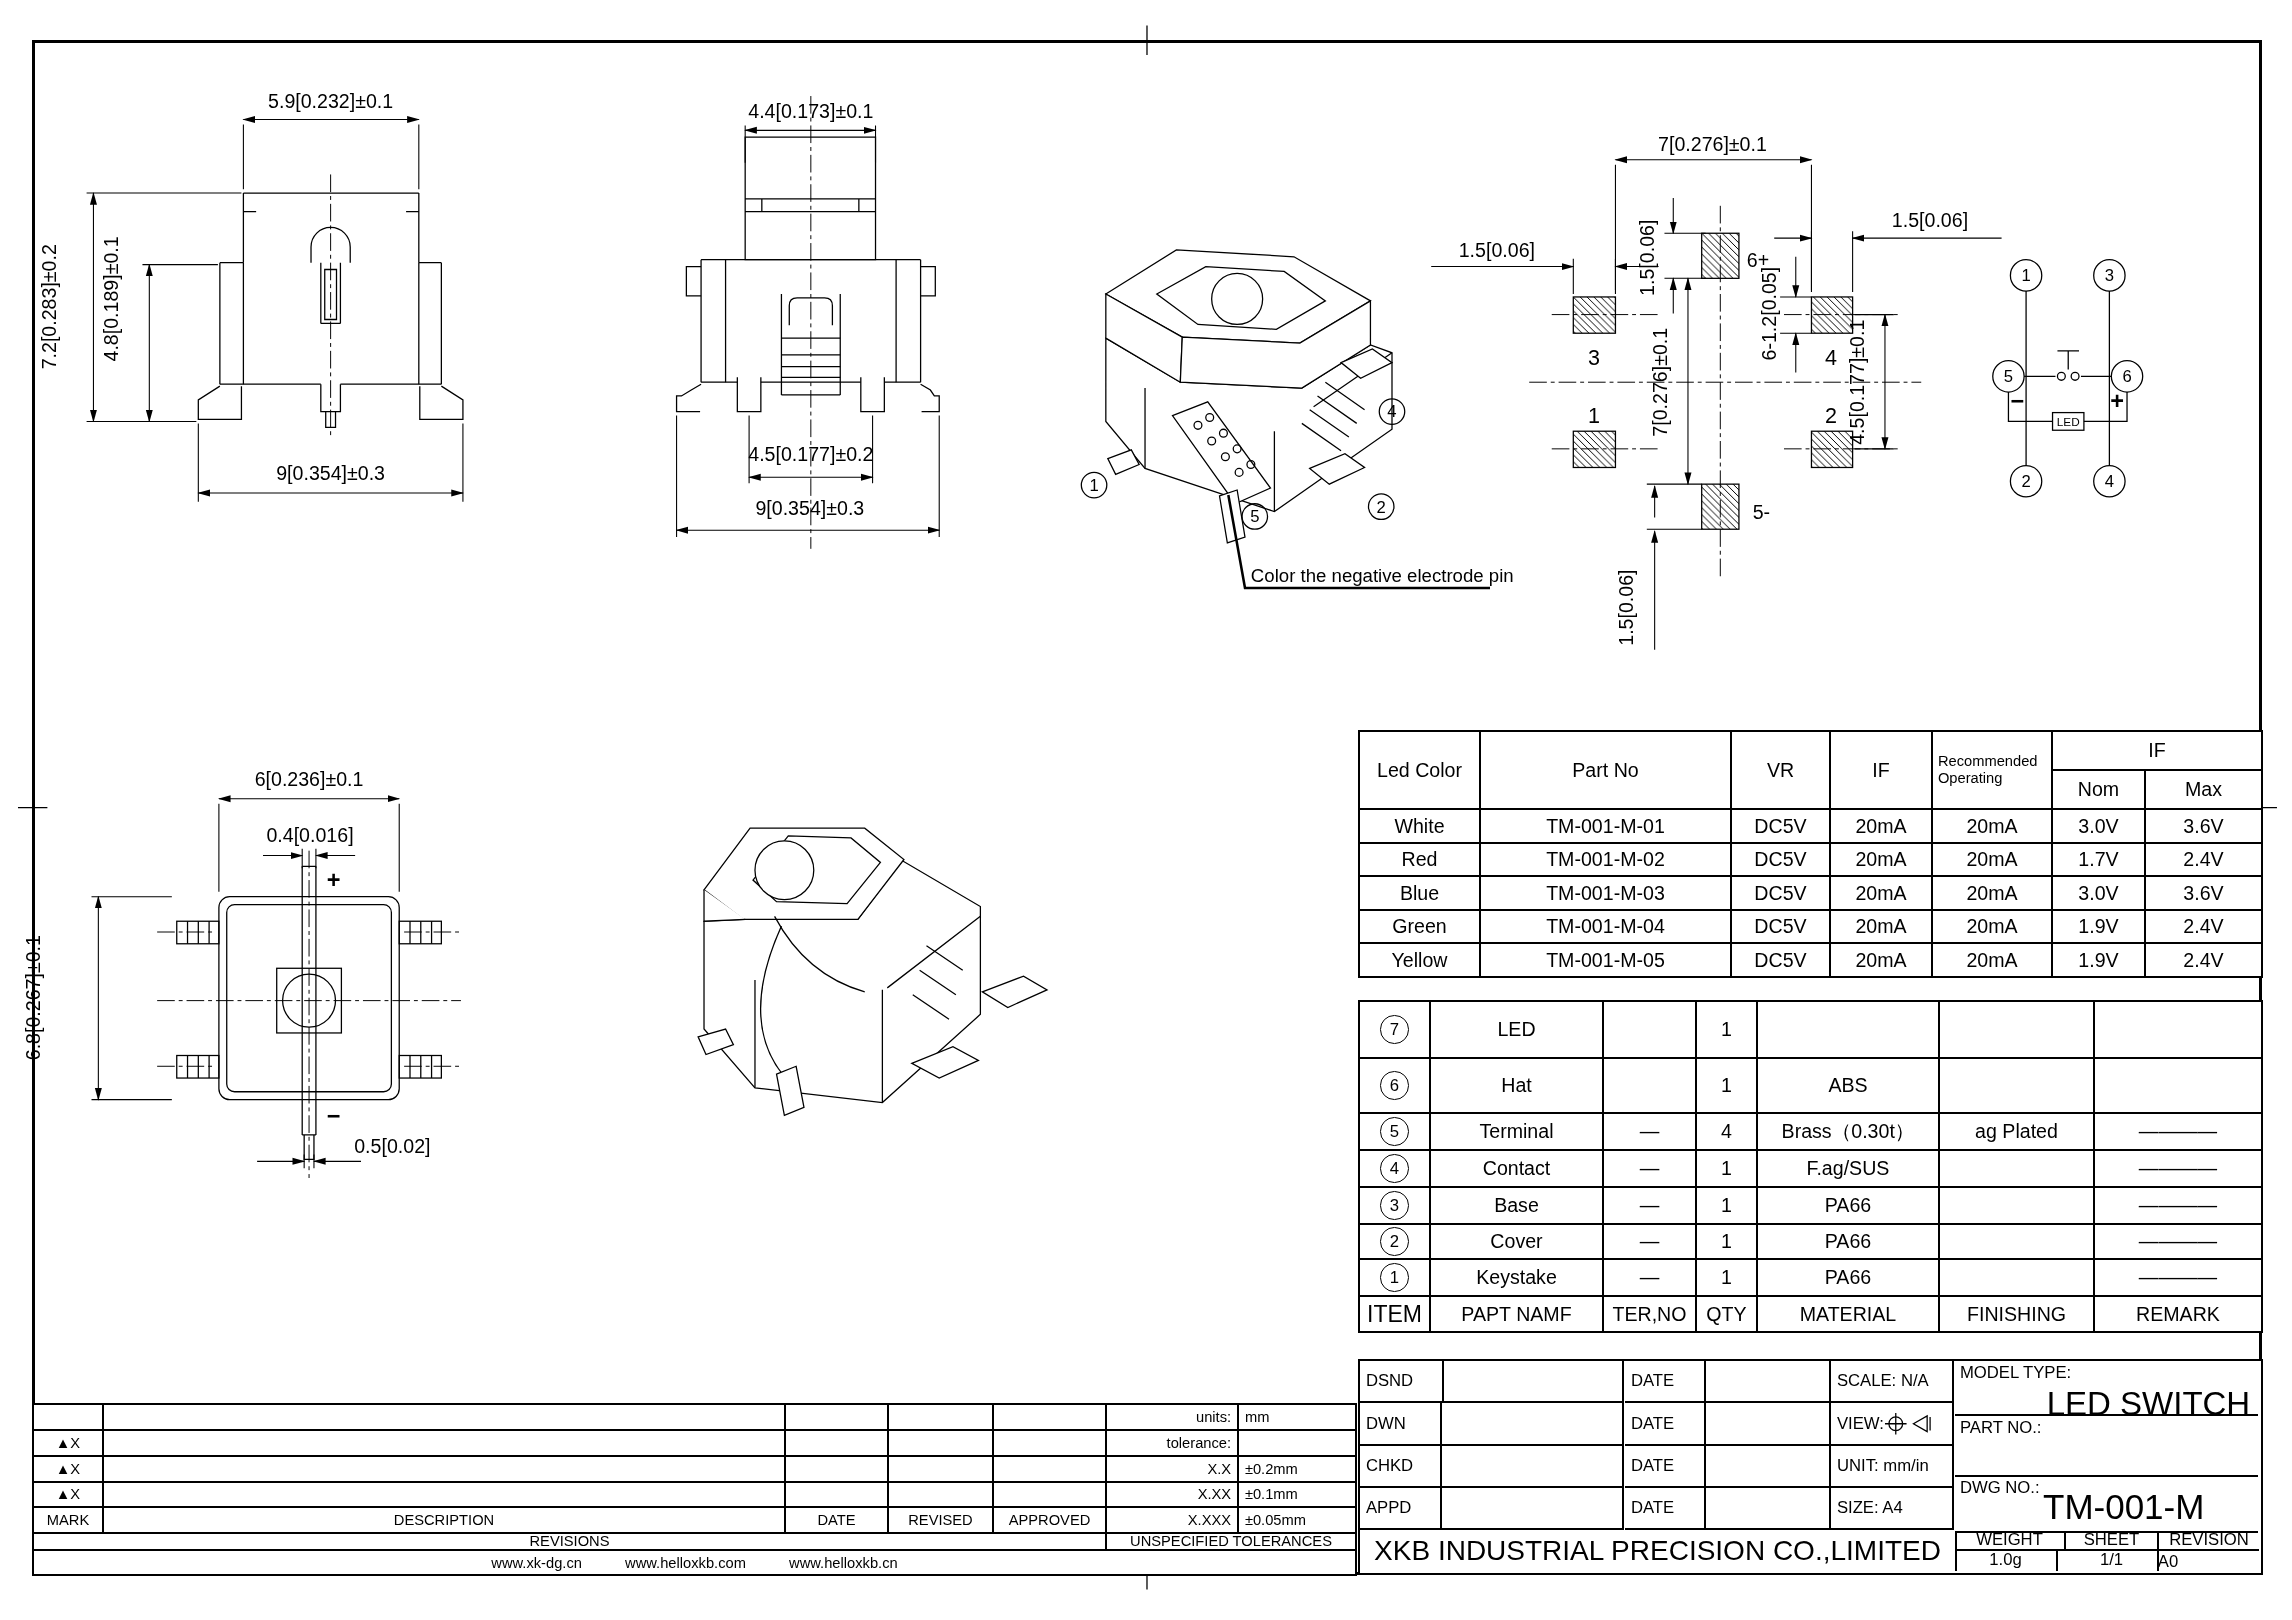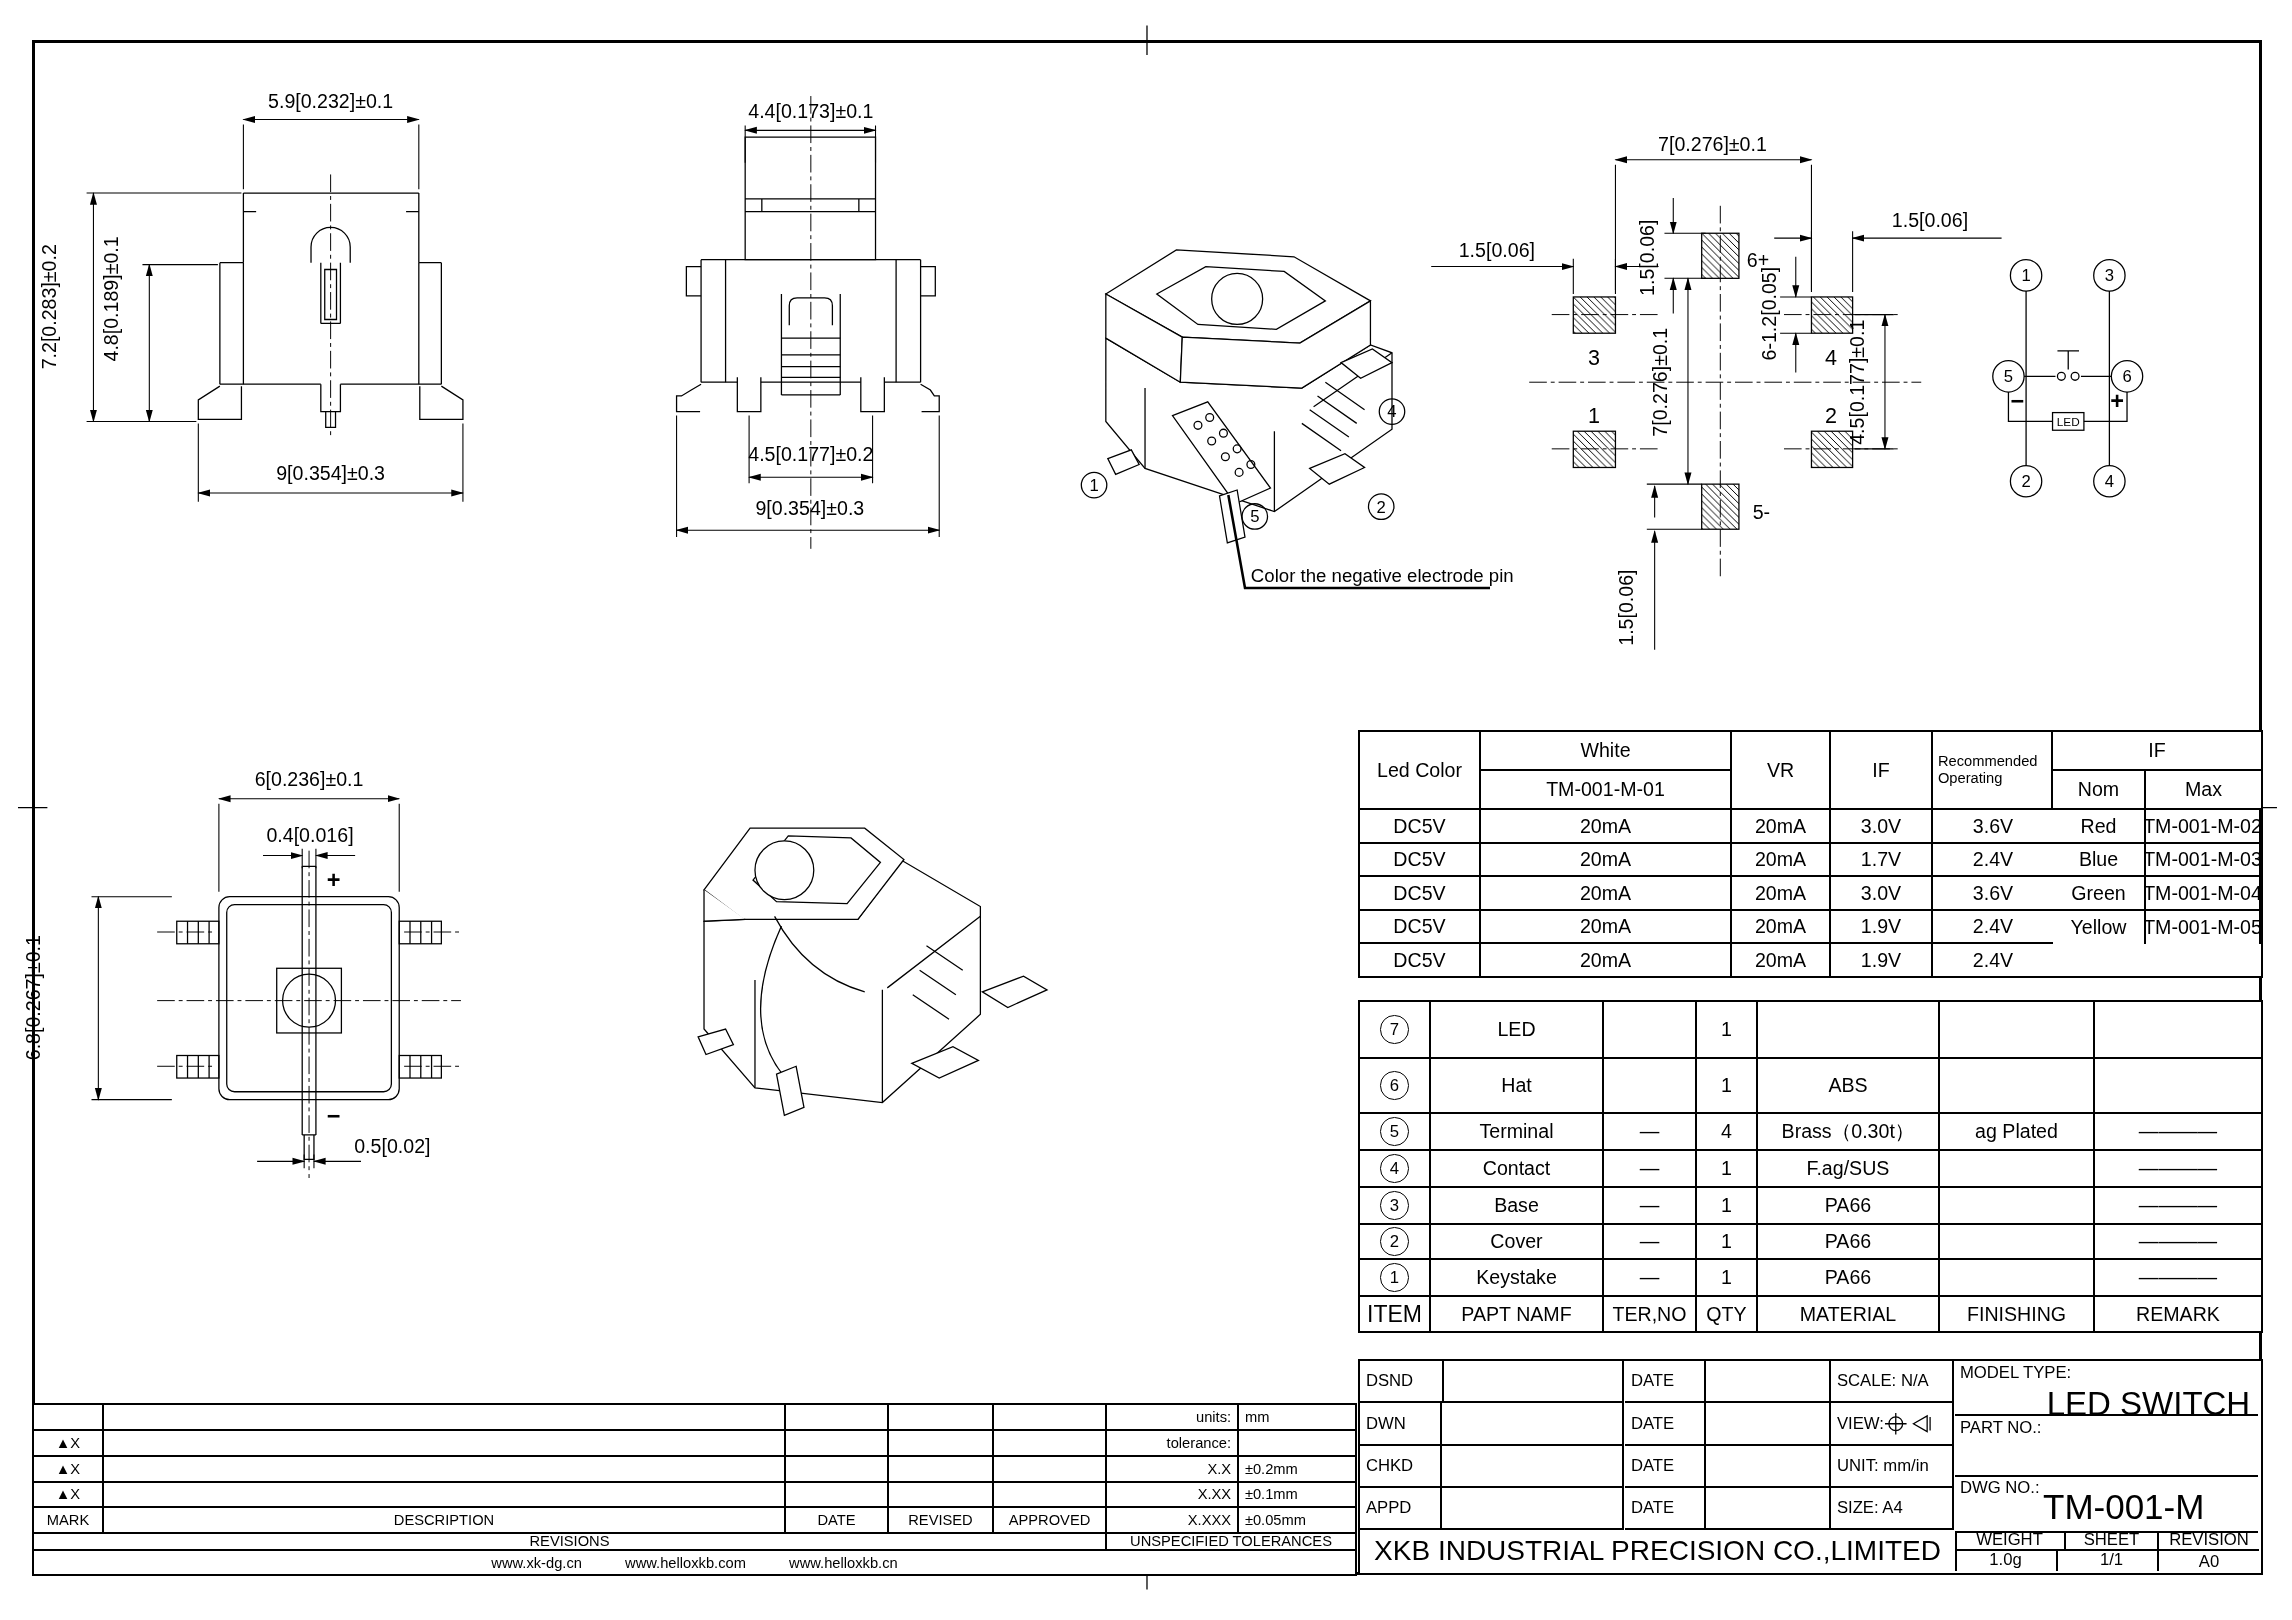--- a/index.html
+++ b/index.html
@@ -303,20 +303,21 @@
         <path d="M930,1085 L972,1068 L998,1082 L958,1100 Z"></path>
         <path d="M1002,1012 L1044,996 L1068,1010 L1028,1028 Z"></path>
       </g>
     </g>
   </svg>
 
   <div class="grid" id="ledtbl" style="left:1358px;top:730px;width:905px;height:248px;
               grid-template-columns:121px 251px 99px 102px 120px 93px auto;
               grid-template-rows:39px 39px 34px 33px 34px 33px auto;">
     <div class="c" style="grid-area:1/1/3/2">Led Color</div>
+    <div class="c" style="grid-area:1/2/3/3">Part No</div>
     <div class="c" style="grid-area:1/3/3/4">VR</div>
     <div class="c" style="grid-area:1/4/3/5">IF</div>
     <div class="c rec" style="grid-area:1/5/3/6">
       <span>Recommended</span>
       <span>Operating</span>
     </div>
     <div class="c last" style="grid-area:1/6/2/8">IF</div>
     <div class="c" style="grid-area:2/6/3/7">Nom</div>
     <div class="c last" style="grid-area:2/7/3/8">Max</div>
 
@@ -487,21 +488,21 @@
     </div>
     <div style="position:absolute;left:595px;top:114px;width:303px;height:56px;border-bottom:2px solid #000">
       <span class="tlabel" style="left:4.9px;top:2.9px">DWG NO.:</span>
       <span class="tlabel huge" style="left:88px;top:11.8px;position:absolute">TM-001-M</span>
     </div>
     <div class="tcell" style="left:595px;top:170px;width:111px;height:19.6px;justify-content:center;padding:0">WEIGHT</div>
     <div class="tcell" style="left:706px;top:170px;width:93px;height:19.6px;justify-content:center;padding:0">SHEET</div>
     <div class="tcell" style="left:799px;top:170px;width:100px;height:19.6px;justify-content:center;padding:4px;border-right:none">REVISION</div>
     <div class="tcell" style="left:595px;top:189px;width:103px;height:20.6px;justify-content:center;padding:0;border-bottom:none">1.0g</div>
     <div class="tcell" style="left:706px;top:189px;width:93px;height:20.6px;justify-content:center;padding:0;border-bottom:none">1/1</div>
-    <div class="tcell" style="left:799px;top:189px;width:100px;height:20.6px;justify-content:center;padding:12px;border:none">A0</div>
+    <div class="tcell" style="left:758px;top:189px;width:100px;height:20.6px;justify-content:center;padding:12px;border:none">A0</div>
   </div>
 
   <div class="grid" id="revblk" style="left:32px;top:1403px;width:1325px;height:173px;border-width:2px;
               grid-template-columns:70px 682px 103px 105px 113px 132px auto;
               grid-template-rows:25.5px 26.5px 25.5px 25.5px 25.5px 17.6px auto;">
     <div class="c"></div>
     <div class="c"></div>
     <div class="c"></div>
     <div class="c"></div>
     <div class="c"></div>

